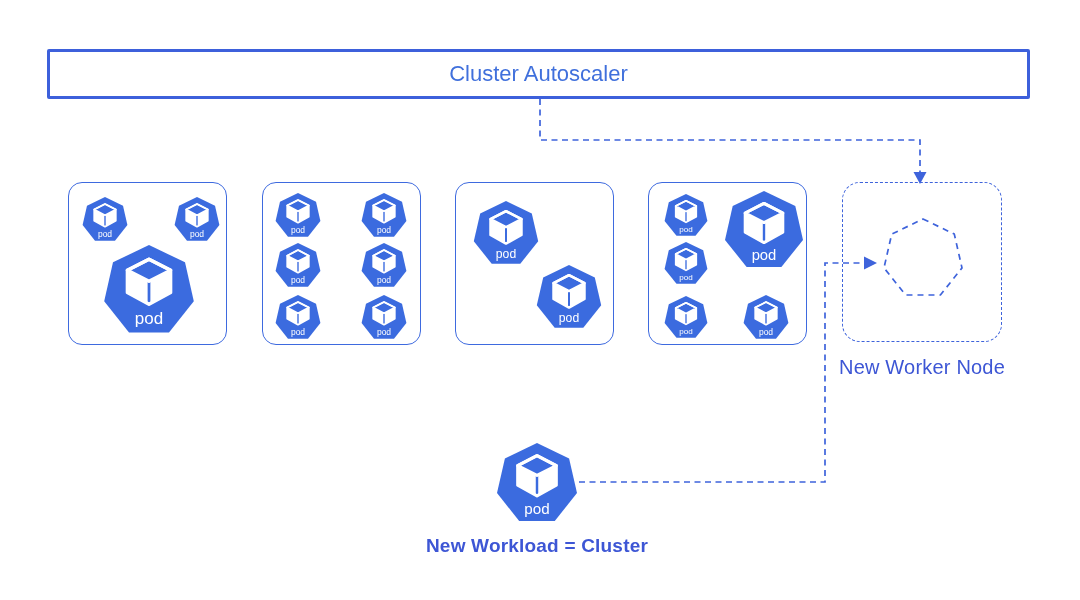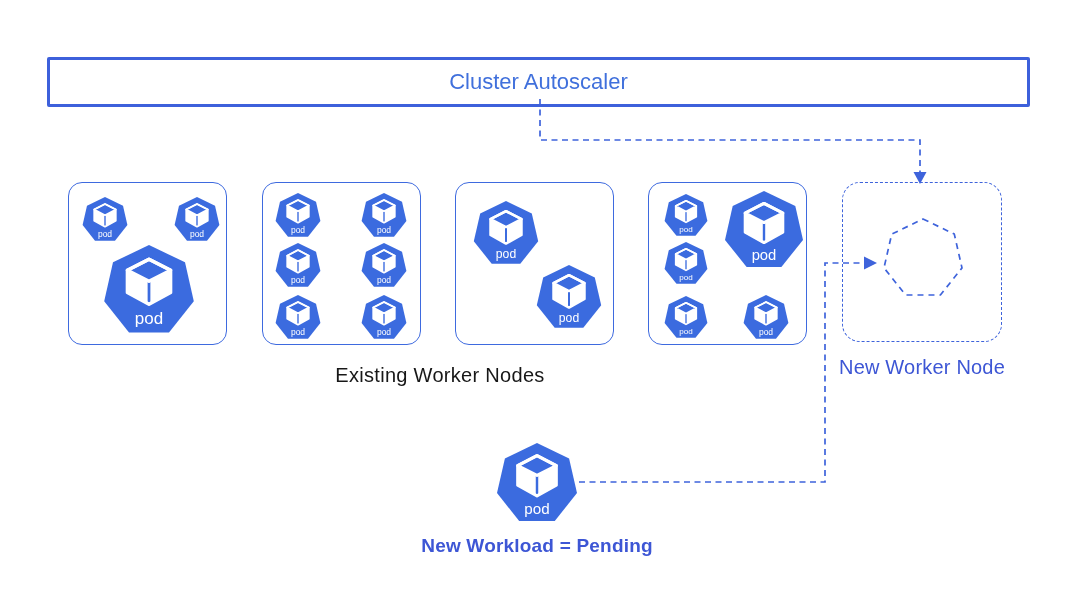--- a/index.html
+++ b/index.html
@@ -4,21 +4,21 @@
 <style>
   html,body{margin:0;padding:0;background:#ffffff;}
   .canvas{
     position:relative;width:1080px;height:600px;background:#ffffff;overflow:hidden;
     font-family:"Liberation Sans","DejaVu Sans",sans-serif;
   }
   .title-box{
     position:absolute;left:47px;top:49px;width:977px;height:44px;
     border:3px solid var(--title-border,#3D60DB);border-radius:2px;
     display:flex;align-items:center;justify-content:center;
-    font-size:22px;color:var(--title-text,#4070DC);margin-top:8px;
+    font-size:22px;color:var(--title-text,#4070DC);
   }
   .node-box{
     position:absolute;top:182px;width:157px;height:161px;
     border:1.6px solid var(--node-border,#3E6ADF);border-radius:14px;background:#fff;
   }
   .node-box svg{position:absolute;left:0;top:0;}
   .caption{
     position:absolute;left:240px;top:364px;width:400px;text-align:center;
     font-size:20px;color:var(--text-dark,#171717);letter-spacing:.3px;
   }
@@ -206,35 +206,34 @@
           <polygon points="106.2,124.6 117.0,130.2 117.0,141.7 106.2,135.7" fill="#ffffff"></polygon>
           <polygon points="117.0,130.2 127.8,124.6 127.8,135.7 117.0,141.7" fill="#ffffff"></polygon>
           <line x1="117" y1="130.17" x2="117" y2="141.67" stroke="#3B6BDF" stroke-width="1.38"></line>
           <polygon points="117.0,119.1 127.8,124.6 127.8,135.7 117.0,141.7 106.2,135.7 106.2,124.6" fill="none" stroke="#ffffff" stroke-width="1.7249999999999999" stroke-linejoin="round"></polygon>
           <polygon points="117.0,119.1 127.8,124.6 117.0,130.2 106.2,124.6" fill="none" stroke="#ffffff" stroke-width="1.7249999999999999" stroke-linejoin="round"></polygon>
           <text x="117" y="151.56" text-anchor="middle" fill="#ffffff" font-size="8.5" font-family="&quot;Liberation Sans&quot;,&quot;DejaVu Sans&quot;,sans-serif">pod</text>
         </g>
       </svg>
   </div>
 
-  <div class="caption">Existing Worker Nodes</div>
 
   <div class="new-node-box">
     <svg width="158" height="158" id="new-node-hept">
         <polygon points="80.0,36.0 111.3,51.1 119.0,84.9 97.4,112.0 62.6,112.0 41.0,84.9 48.7,51.1" fill="none" stroke="#3E63DB" stroke-width="1.7" stroke-dasharray="6 5" stroke-linejoin="round"></polygon>
       </svg>
   </div>
   <div class="new-node-label">New Worker Node</div>
 
   <svg class="overlay" style="left:487px;top:434px" width="100" height="100" id="pending-pod">
       <g>
         <polygon points="50.0,9.0 82.1,24.4 90.0,59.1 67.8,86.9 32.2,86.9 10.0,59.1 17.9,24.4" fill="#3B6BDF" stroke-linejoin="round"></polygon>
         <polygon points="30.7,31.6 50.0,41.4 50.0,61.9 30.7,51.2" fill="#ffffff"></polygon>
         <polygon points="50.0,41.4 69.3,31.6 69.3,51.2 50.0,61.9" fill="#ffffff"></polygon>
         <line x1="50" y1="41.39" x2="50" y2="61.89" stroke="#3B6BDF" stroke-width="2.46"></line>
         <polygon points="50.0,21.7 69.3,31.6 69.3,51.2 50.0,61.9 30.7,51.2 30.7,31.6" fill="none" stroke="#ffffff" stroke-width="3.0749999999999997" stroke-linejoin="round"></polygon>
         <polygon points="50.0,21.7 69.3,31.6 50.0,41.4 30.7,31.6" fill="none" stroke="#ffffff" stroke-width="3.0749999999999997" stroke-linejoin="round"></polygon>
         <text x="50" y="79.52" text-anchor="middle" fill="#ffffff" font-size="15.2" font-family="&quot;Liberation Sans&quot;,&quot;DejaVu Sans&quot;,sans-serif">pod</text>
       </g>
     </svg>
-  <div class="pending-label">New Workload = Pending</div>
+  <div class="pending-label">New Workload = Cluster</div>
 
 </div>
 
 </body></html>

